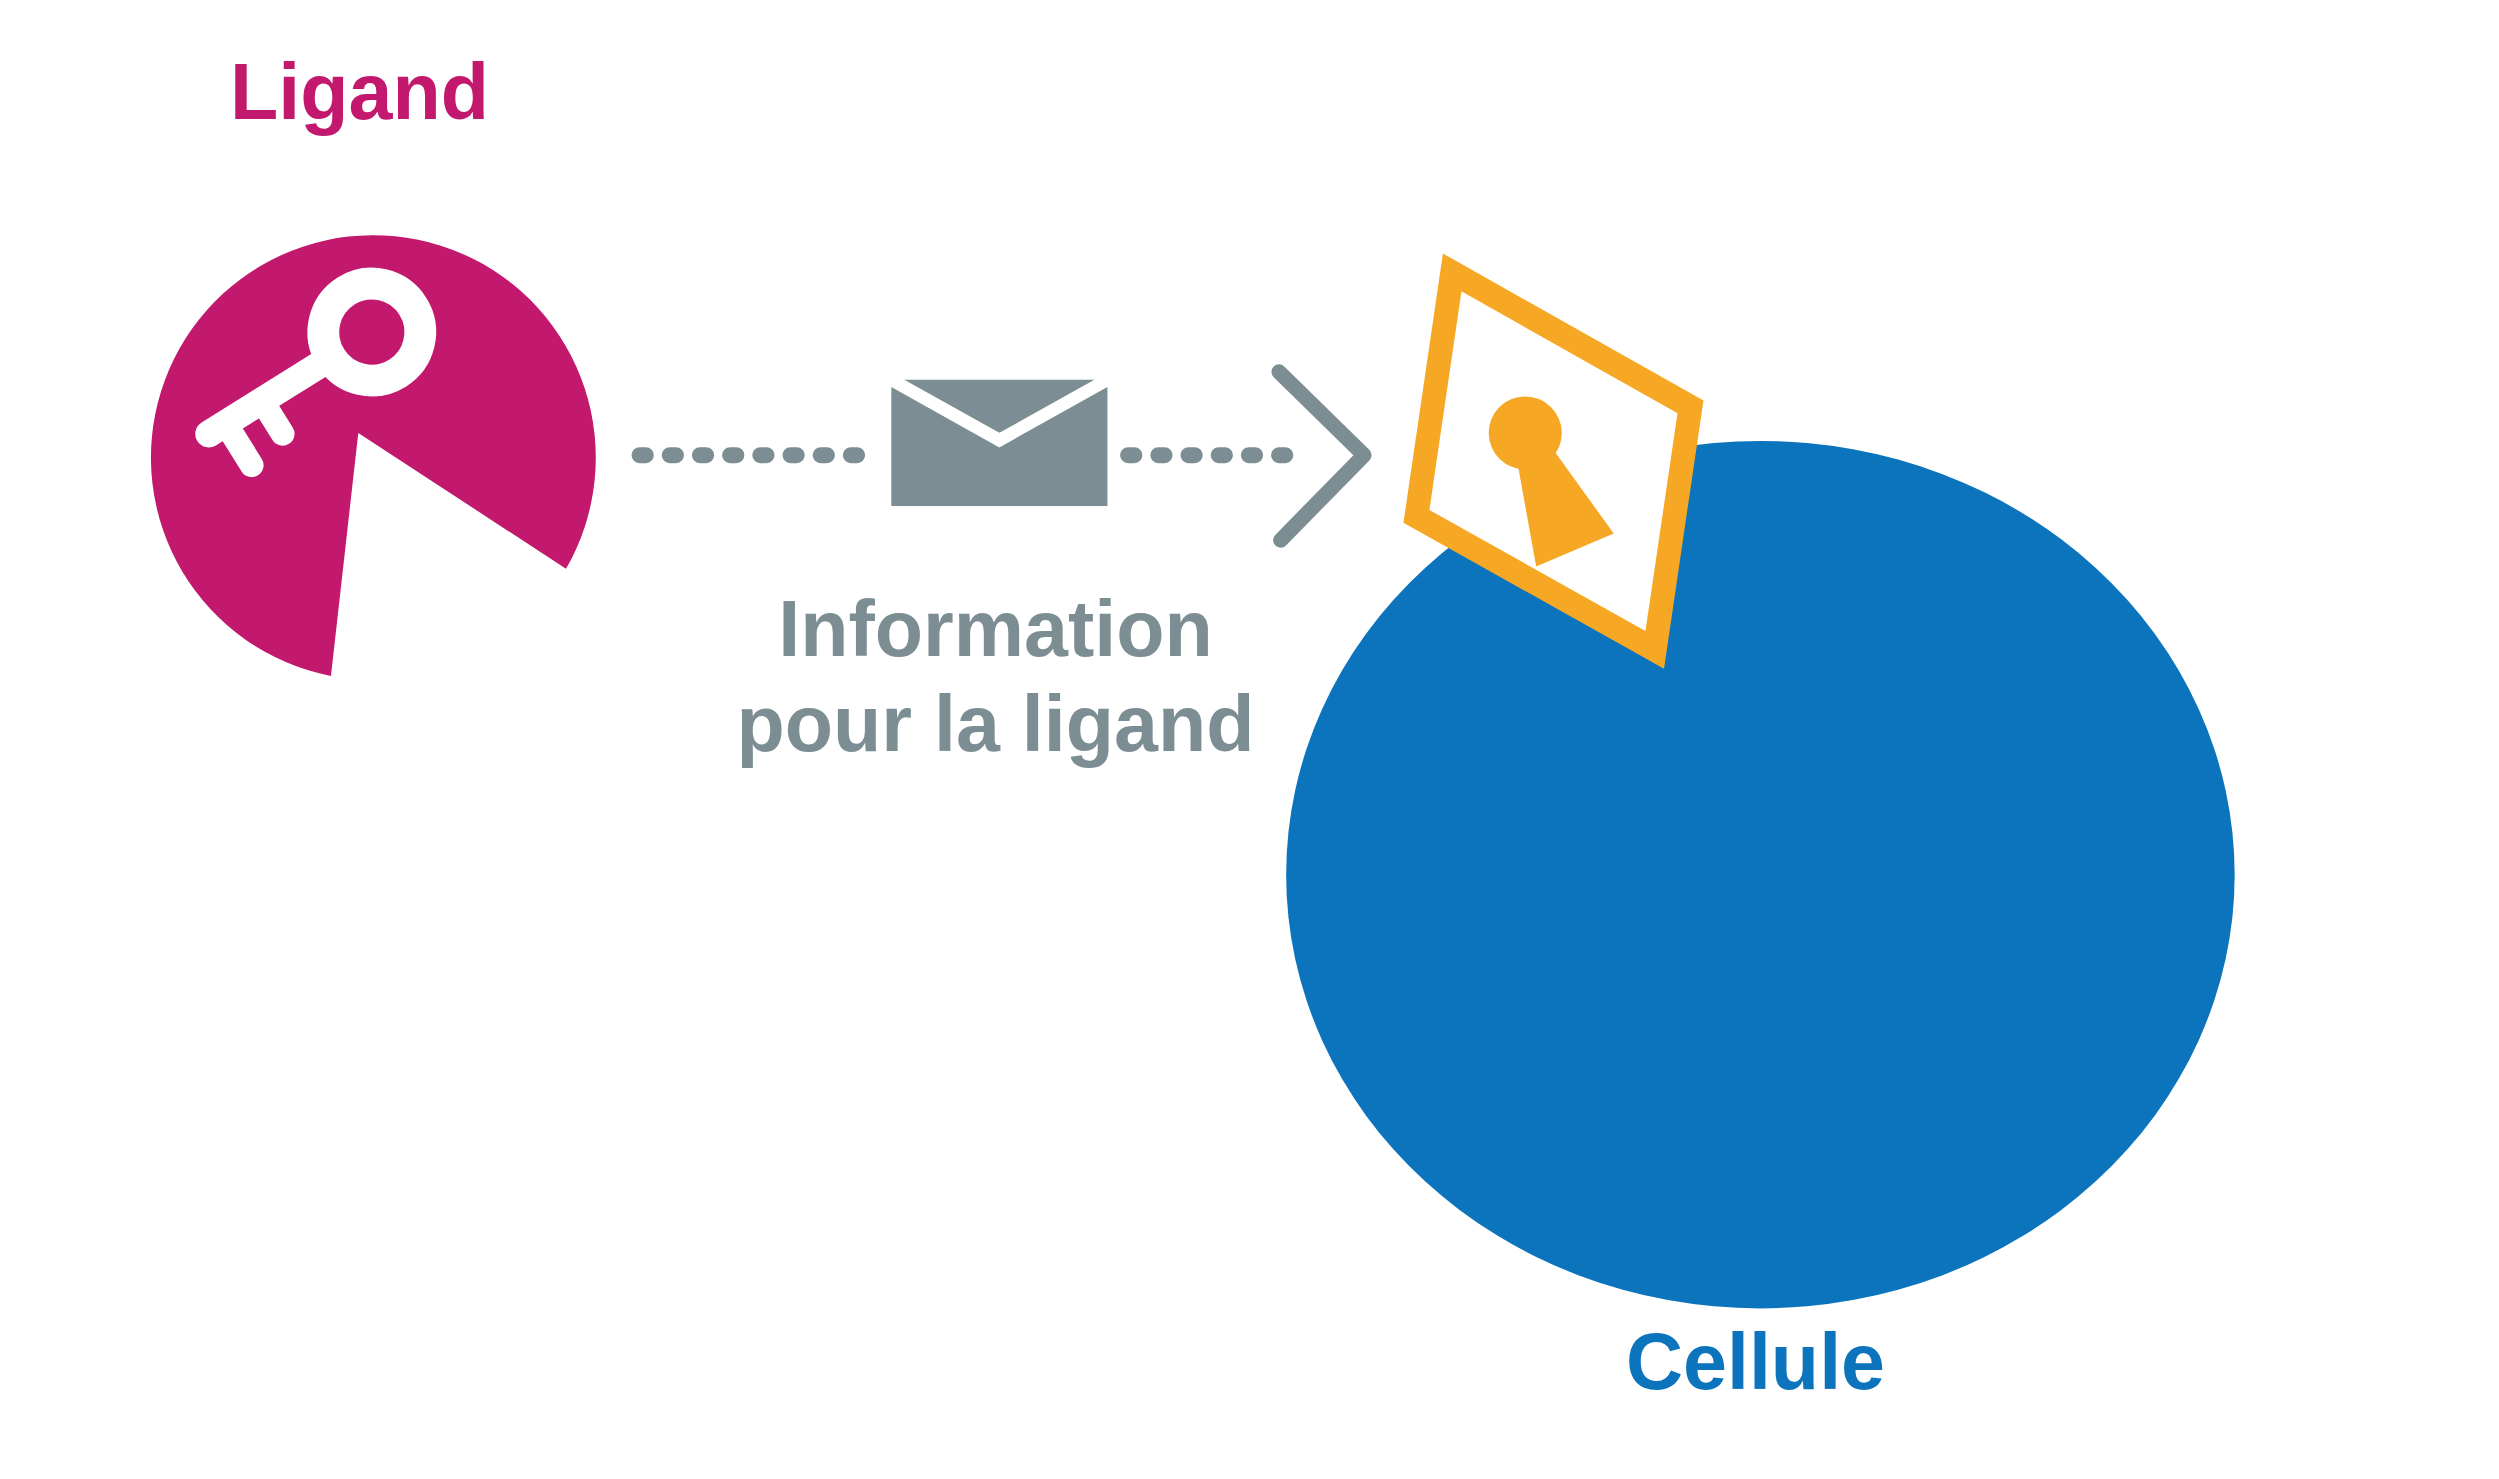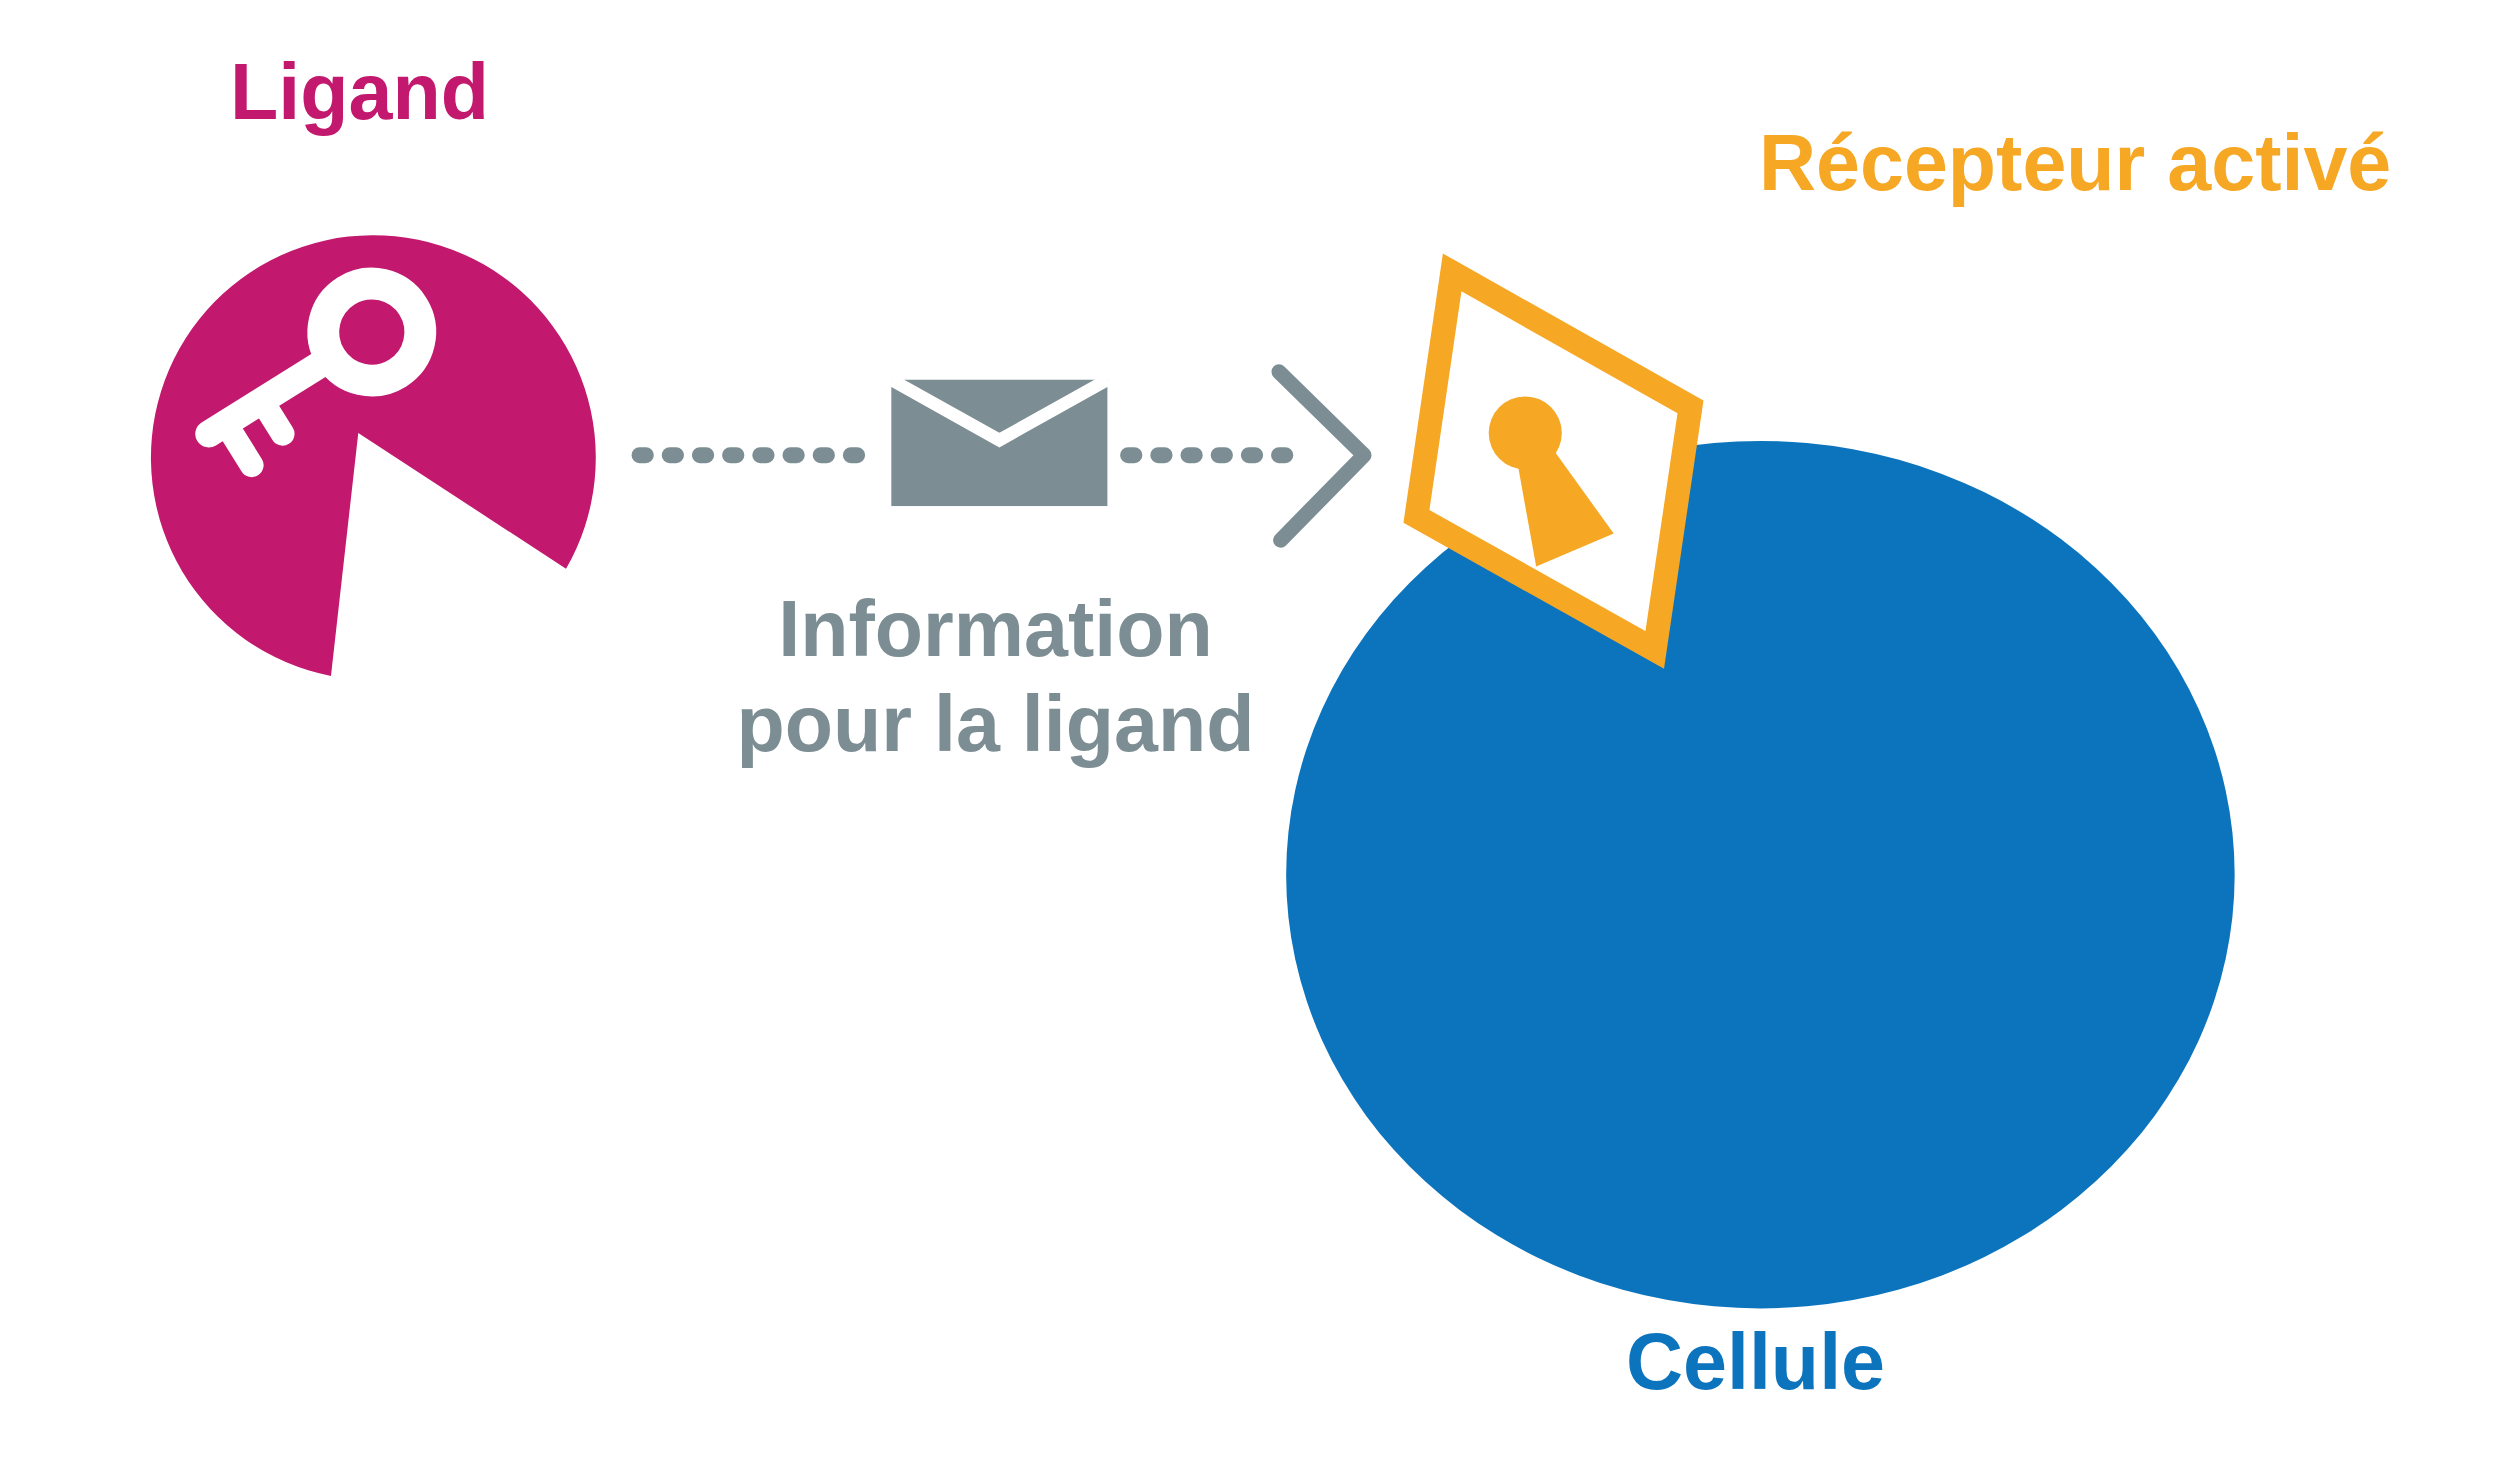--- a/index.html
+++ b/index.html
@@ -80,21 +80,20 @@
       <g transform="rotate(-23 1920 545)">
         <circle class="fill-orange" cx="1920" cy="545" r="46"></circle>
         <path class="fill-orange" d="M 1898 568 L 1942 568 L 1973 705 L 1867 705 Z"></path>
       </g>
     </g>
   </svg>
 
   <div class="label" id="ligand-label">Ligand</div>
 
   <div class="label" id="receptor-label">
-    <div>Récepteur activé</div>
   </div>
 
   <div class="label" id="info-label">
     <div>Information</div>
     <div>pour la ligand</div>
   </div>
 
   <div class="label" id="cellule-label">Cellule</div>
 
 </div>

